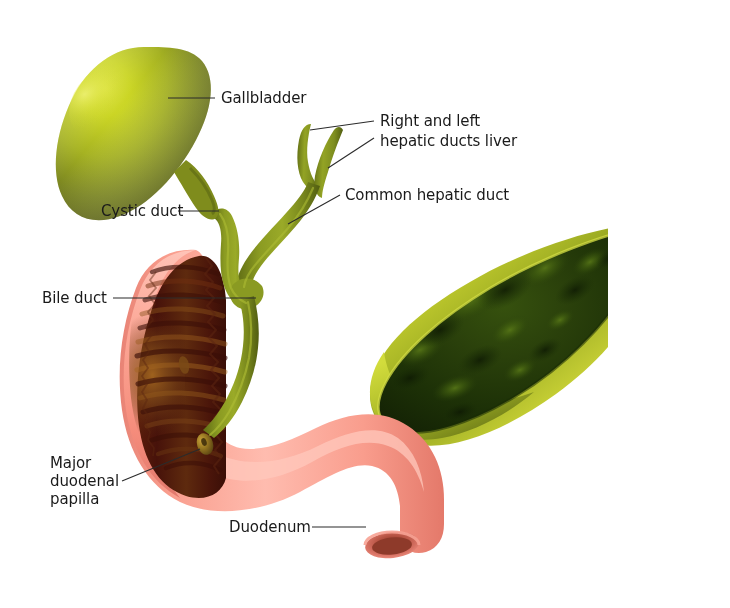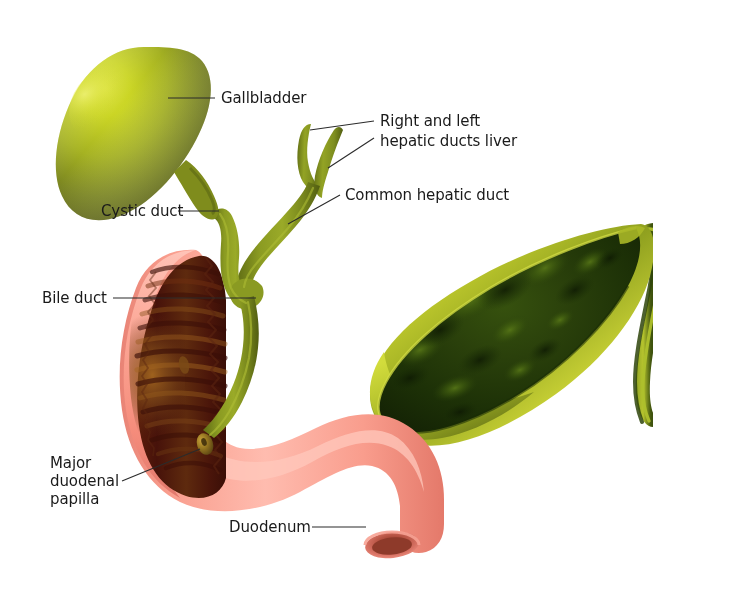--- a/index.html
+++ b/index.html
@@ -8,21 +8,20 @@
     padding: 0;
     background: #ffffff;
   }
   #canvas {
     position: relative;
     width: 608px;
     height: 608px;
     background: #ffffff;
     overflow: hidden;
     font-family: "DejaVu Sans", "Liberation Sans", sans-serif;
-    padding-left: 45px;
   }
   #figure-svg {
     position: absolute;
     left: 0;
     top: 0;
     width: 730px;
     height: 608px;
   }
   .anno-text {
     font-family: "DejaVu Sans", "Liberation Sans", sans-serif;

